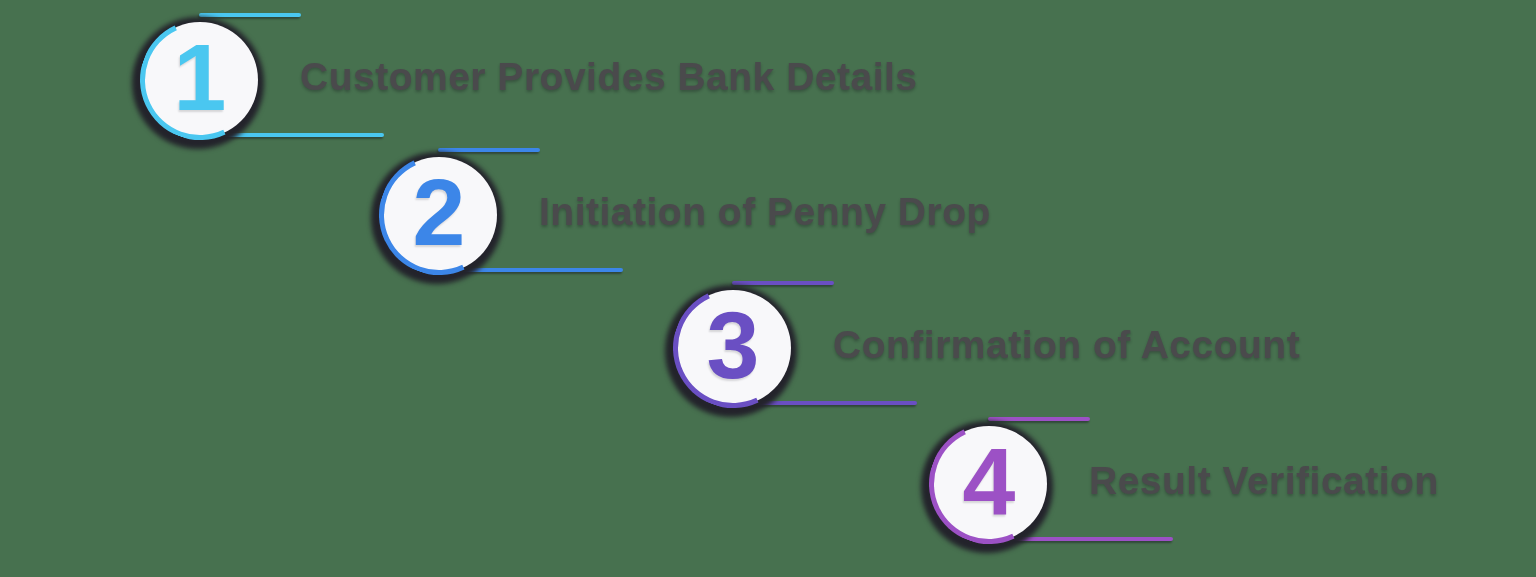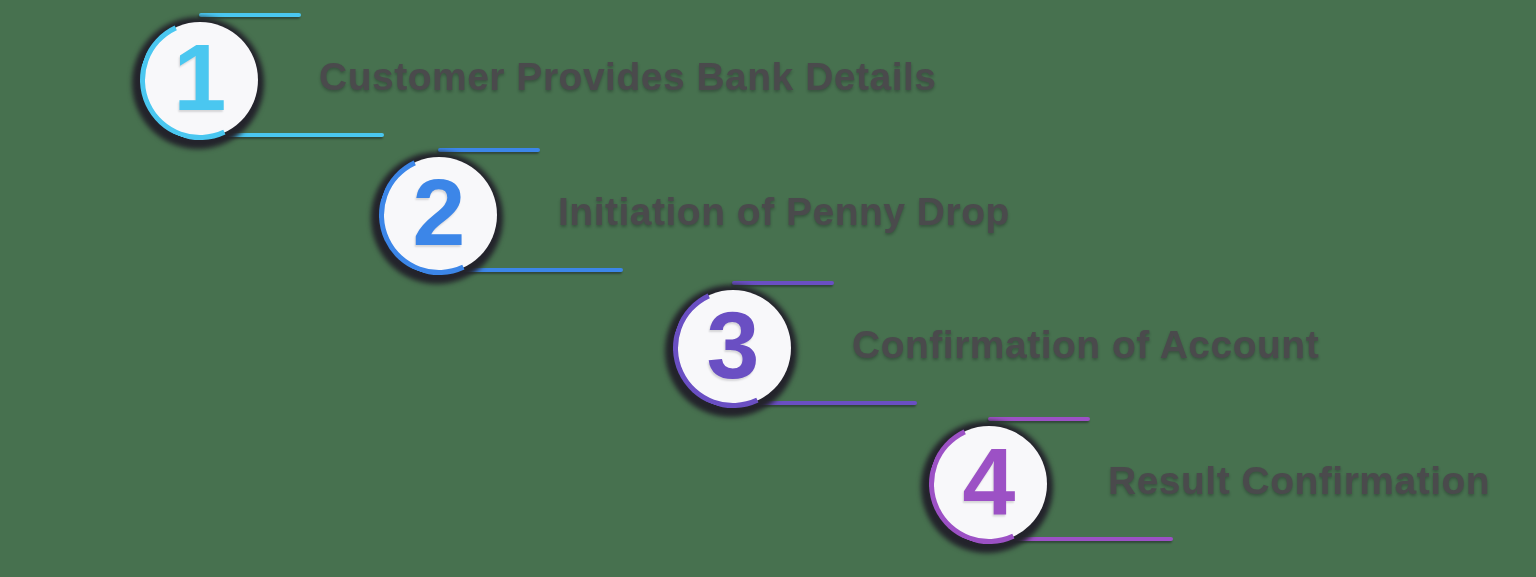--- a/index.html
+++ b/index.html
@@ -77,21 +77,20 @@
     position: absolute;
     left: 158px;
     top: 33px;
     white-space: nowrap;
     font-size: 39px;
     line-height: 1.15;
     font-weight: 700;
     letter-spacing: 0.5px;
     color: var(--label, #4A4A4C);
     text-shadow: 0 2px 3px rgba(20,20,28,0.3);
-    margin-left: 19px;
   }
 </style>
 </head>
 <body>
 
 <div class="stage" style="--bg: #47714F; --label: #4A4A4C;">
 
   <div class="step s1" style="--c: #4AC7F0;">
     <div class="line line-top"></div>
     <div class="line line-bottom"></div>
@@ -122,16 +121,16 @@
     <div class="label">Confirmation of Account</div>
   </div>
 
   <div class="step s4" style="--c: #9C51C5;">
     <div class="line line-top"></div>
     <div class="line line-bottom"></div>
     <div class="circle-shadow"></div>
     <div class="circle">
       <span class="num">4</span>
     </div>
-    <div class="label">Result Confirmation</div>
+    <div class="label">Result Verification</div>
   </div>
 
 </div>
 
 </body></html>

